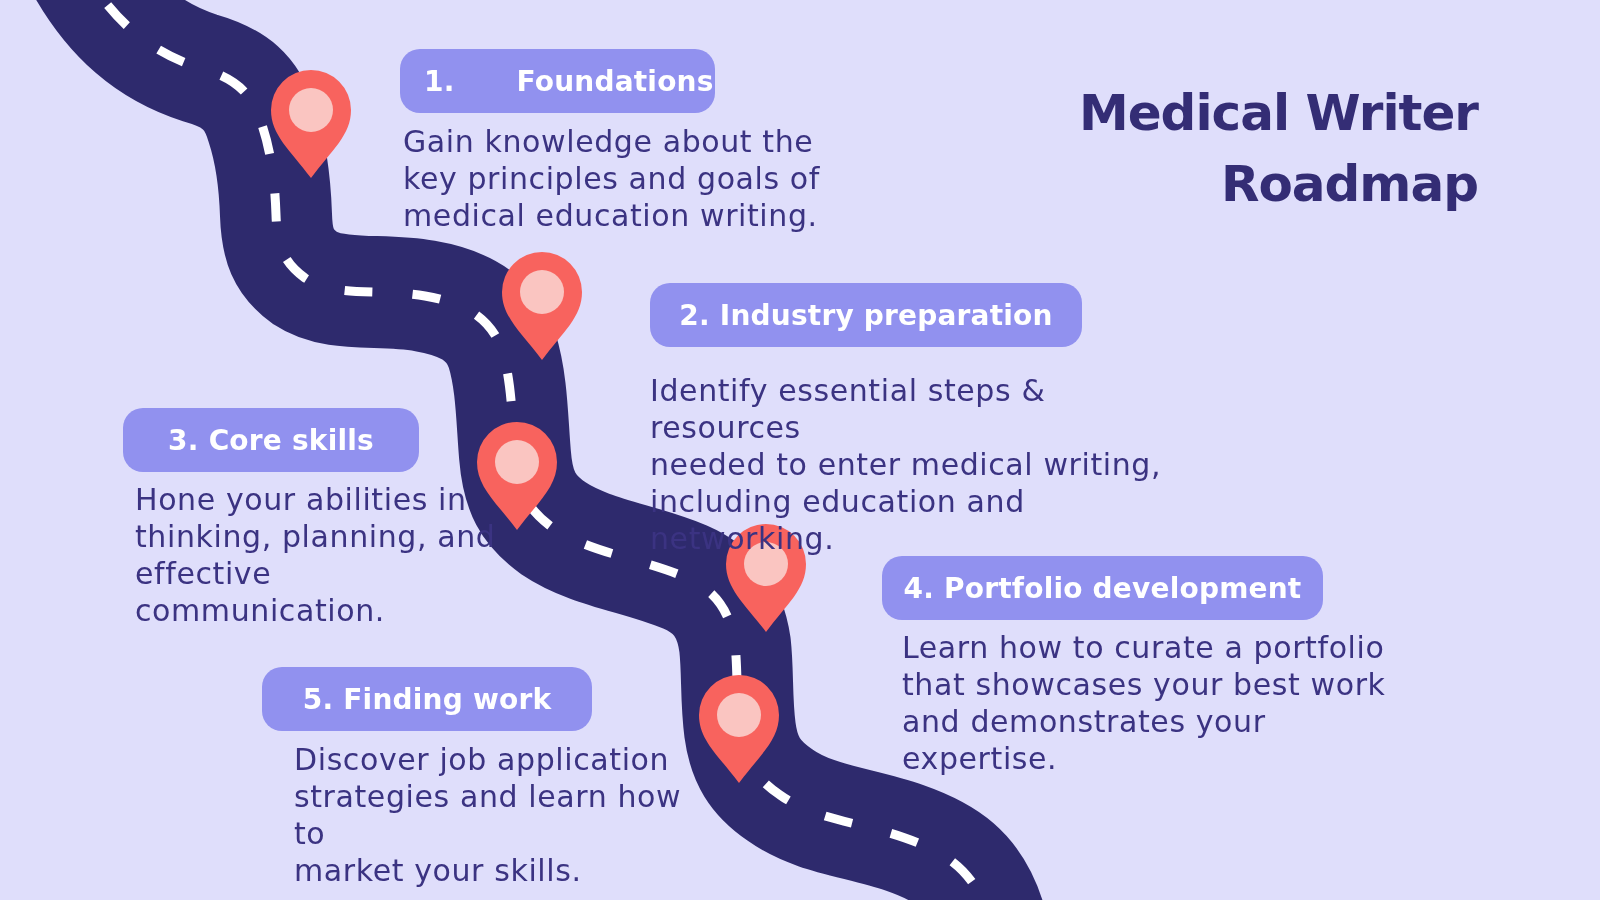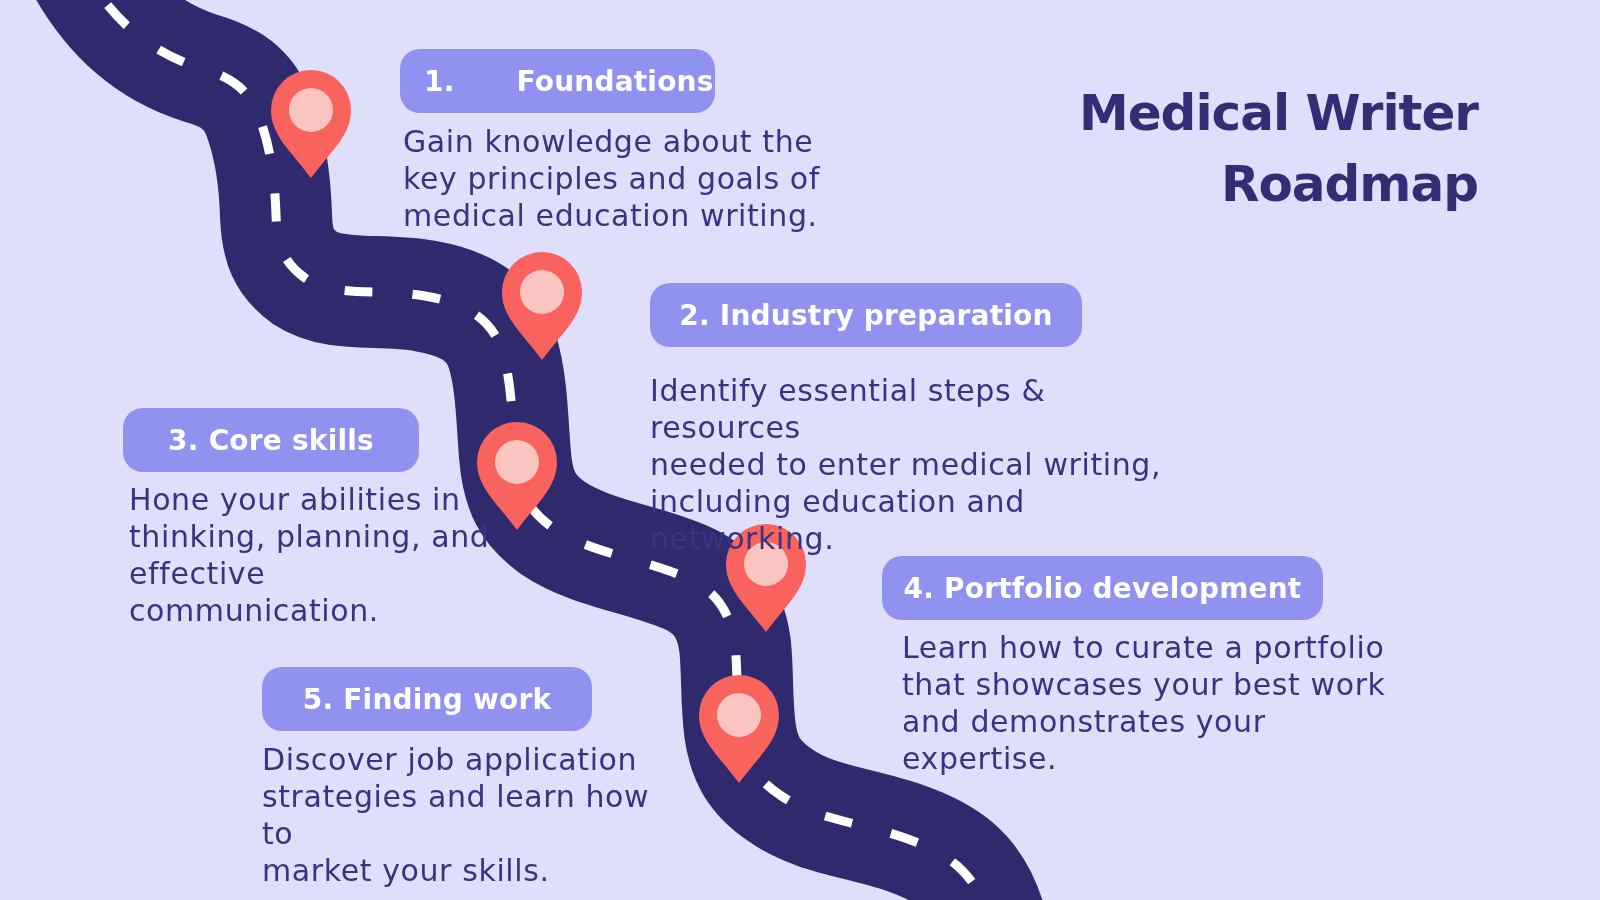--- a/index.html
+++ b/index.html
@@ -54,29 +54,29 @@
   .step-1 .pill{width:315px;}
   .step-1{left:400px;top:49px;}
   .step-1 .step-desc{margin-top:10px;margin-left:3px;width:420px;}
 
   .step-2 .pill{width:432px;}
   .step-2{left:650px;top:283px;}
   .step-2 .step-desc{margin-top:25px;width:520px;}
 
   .step-3 .pill{width:296px;}
   .step-3{left:123px;top:408px;}
-  .step-3 .step-desc{margin-top:9px;margin-left:6px;width:380px;}
+  .step-3 .step-desc{margin-top:9px;margin-left:12px;width:380px;}
 
   .step-4 .pill{width:441px;}
   .step-4{left:882px;top:556px;}
   .step-4 .step-desc{margin-top:9px;margin-left:20px;width:490px;}
 
   .step-5 .pill{width:330px;}
   .step-5{left:262px;top:667px;}
-  .step-5 .step-desc{margin-top:10px;width:420px;}
+  .step-5 .step-desc{margin-top:10px;width:420px;margin-left:32px;}
 </style>
 </head>
 <body>
 
 <div class="canvas">
 
   <svg class="road-svg" viewBox="0 0 1600 900" aria-hidden="true">
 
     <path d="M 78,-40
          C 110,20 150,52 200,68

